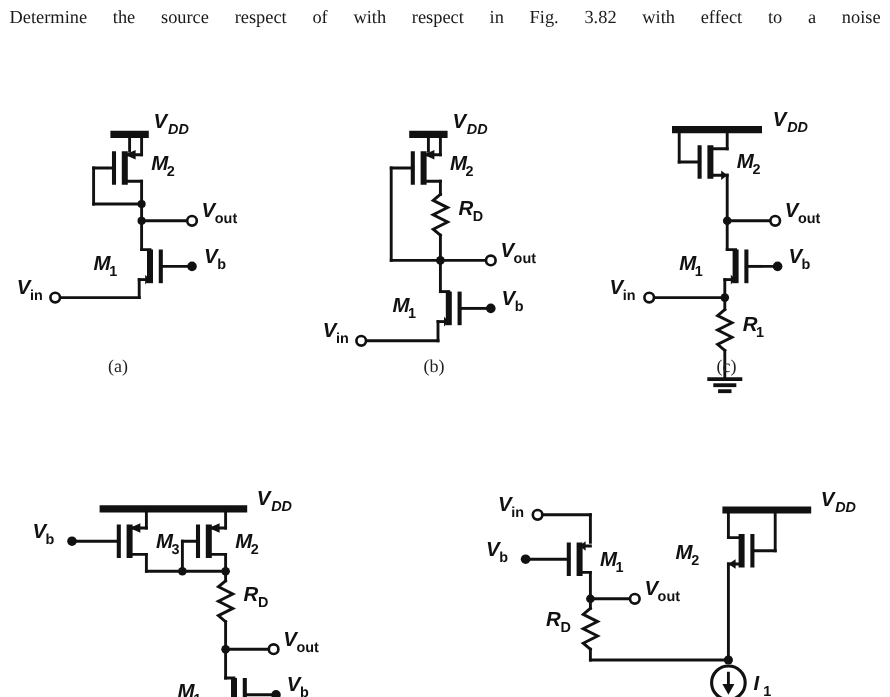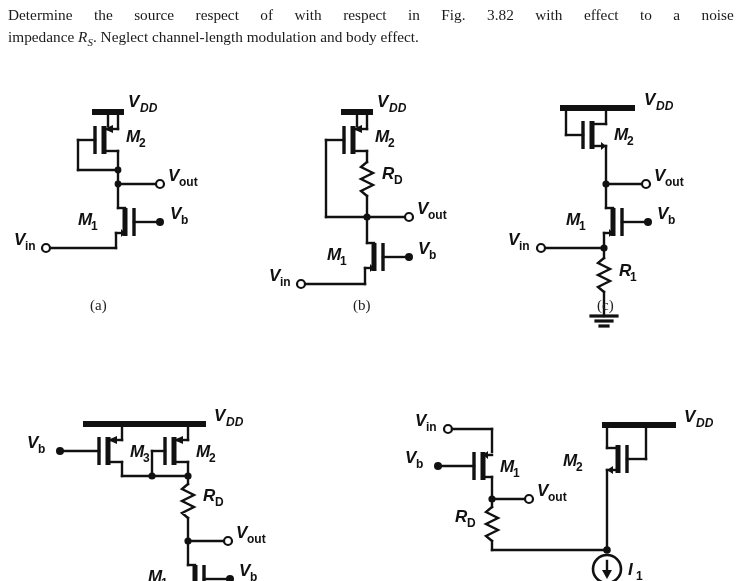--- a/index.html
+++ b/index.html
@@ -38,21 +38,20 @@
     <span>respect</span>
     <span>in</span>
     <span>Fig.</span>
     <span>3.82</span>
     <span>with</span>
     <span>effect</span>
     <span>to</span>
     <span>a</span>
     <span>noise</span>
   </span>
-  <span class="ln"><span>impedance </span><span class="var">R</span><span class="sub">S</span><span>. Neglect channel-length modulation and body effect.</span></span>
 </div>
 
 <div id="figure">
 <svg width="742" height="523" viewBox="0 0 742 523" xmlns="http://www.w3.org/2000/svg">
   <defs>
     <style>
       .w{stroke:#111;stroke-width:2.4;fill:none;stroke-linecap:square;}
       .wt{stroke:#111;stroke-width:3.2;fill:none;stroke-linecap:square;}
       .rail{stroke:#111;stroke-width:6;fill:none;stroke-linecap:butt;}
       .ch{stroke:#111;stroke-width:5;fill:none;stroke-linecap:butt;}

